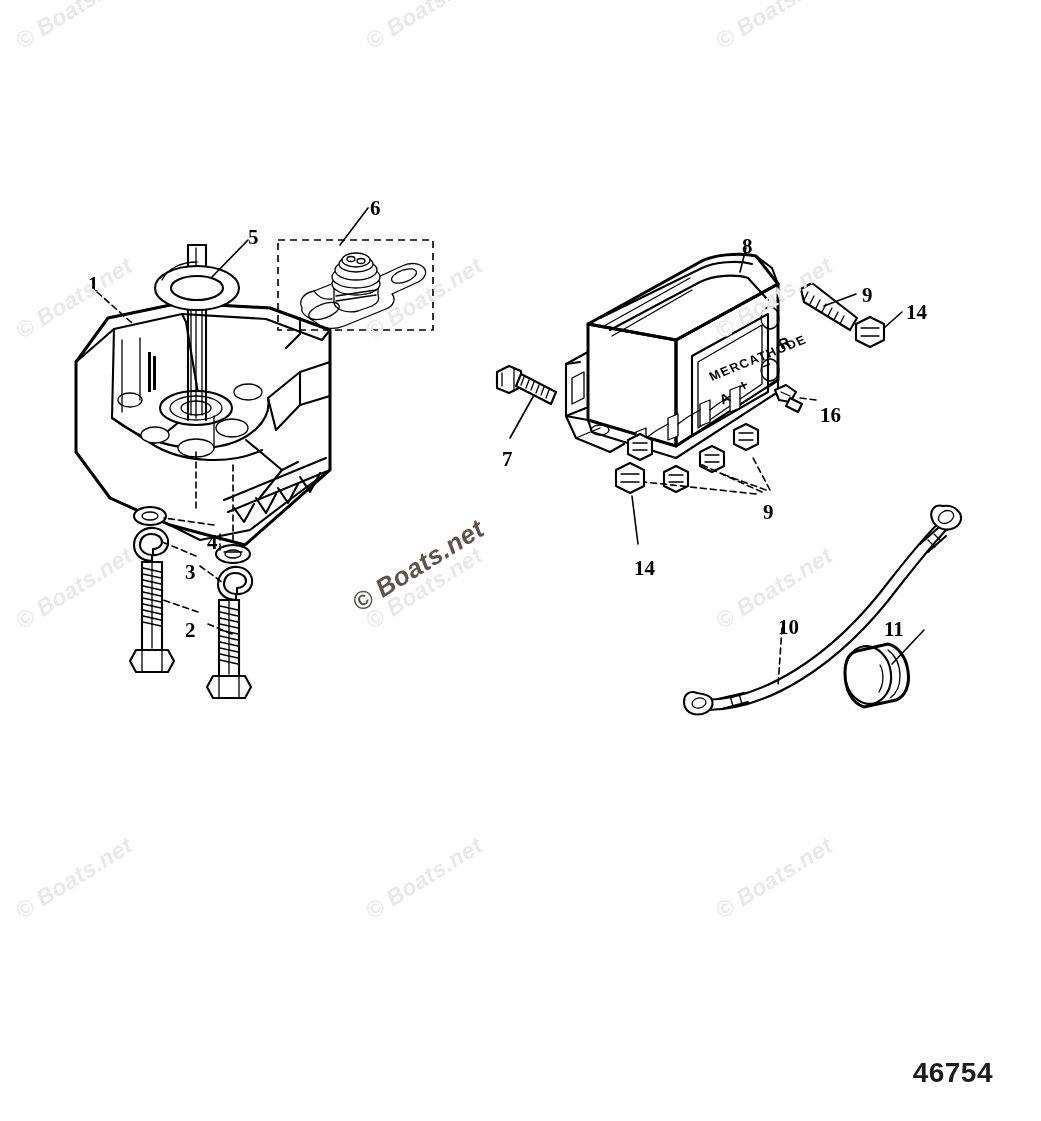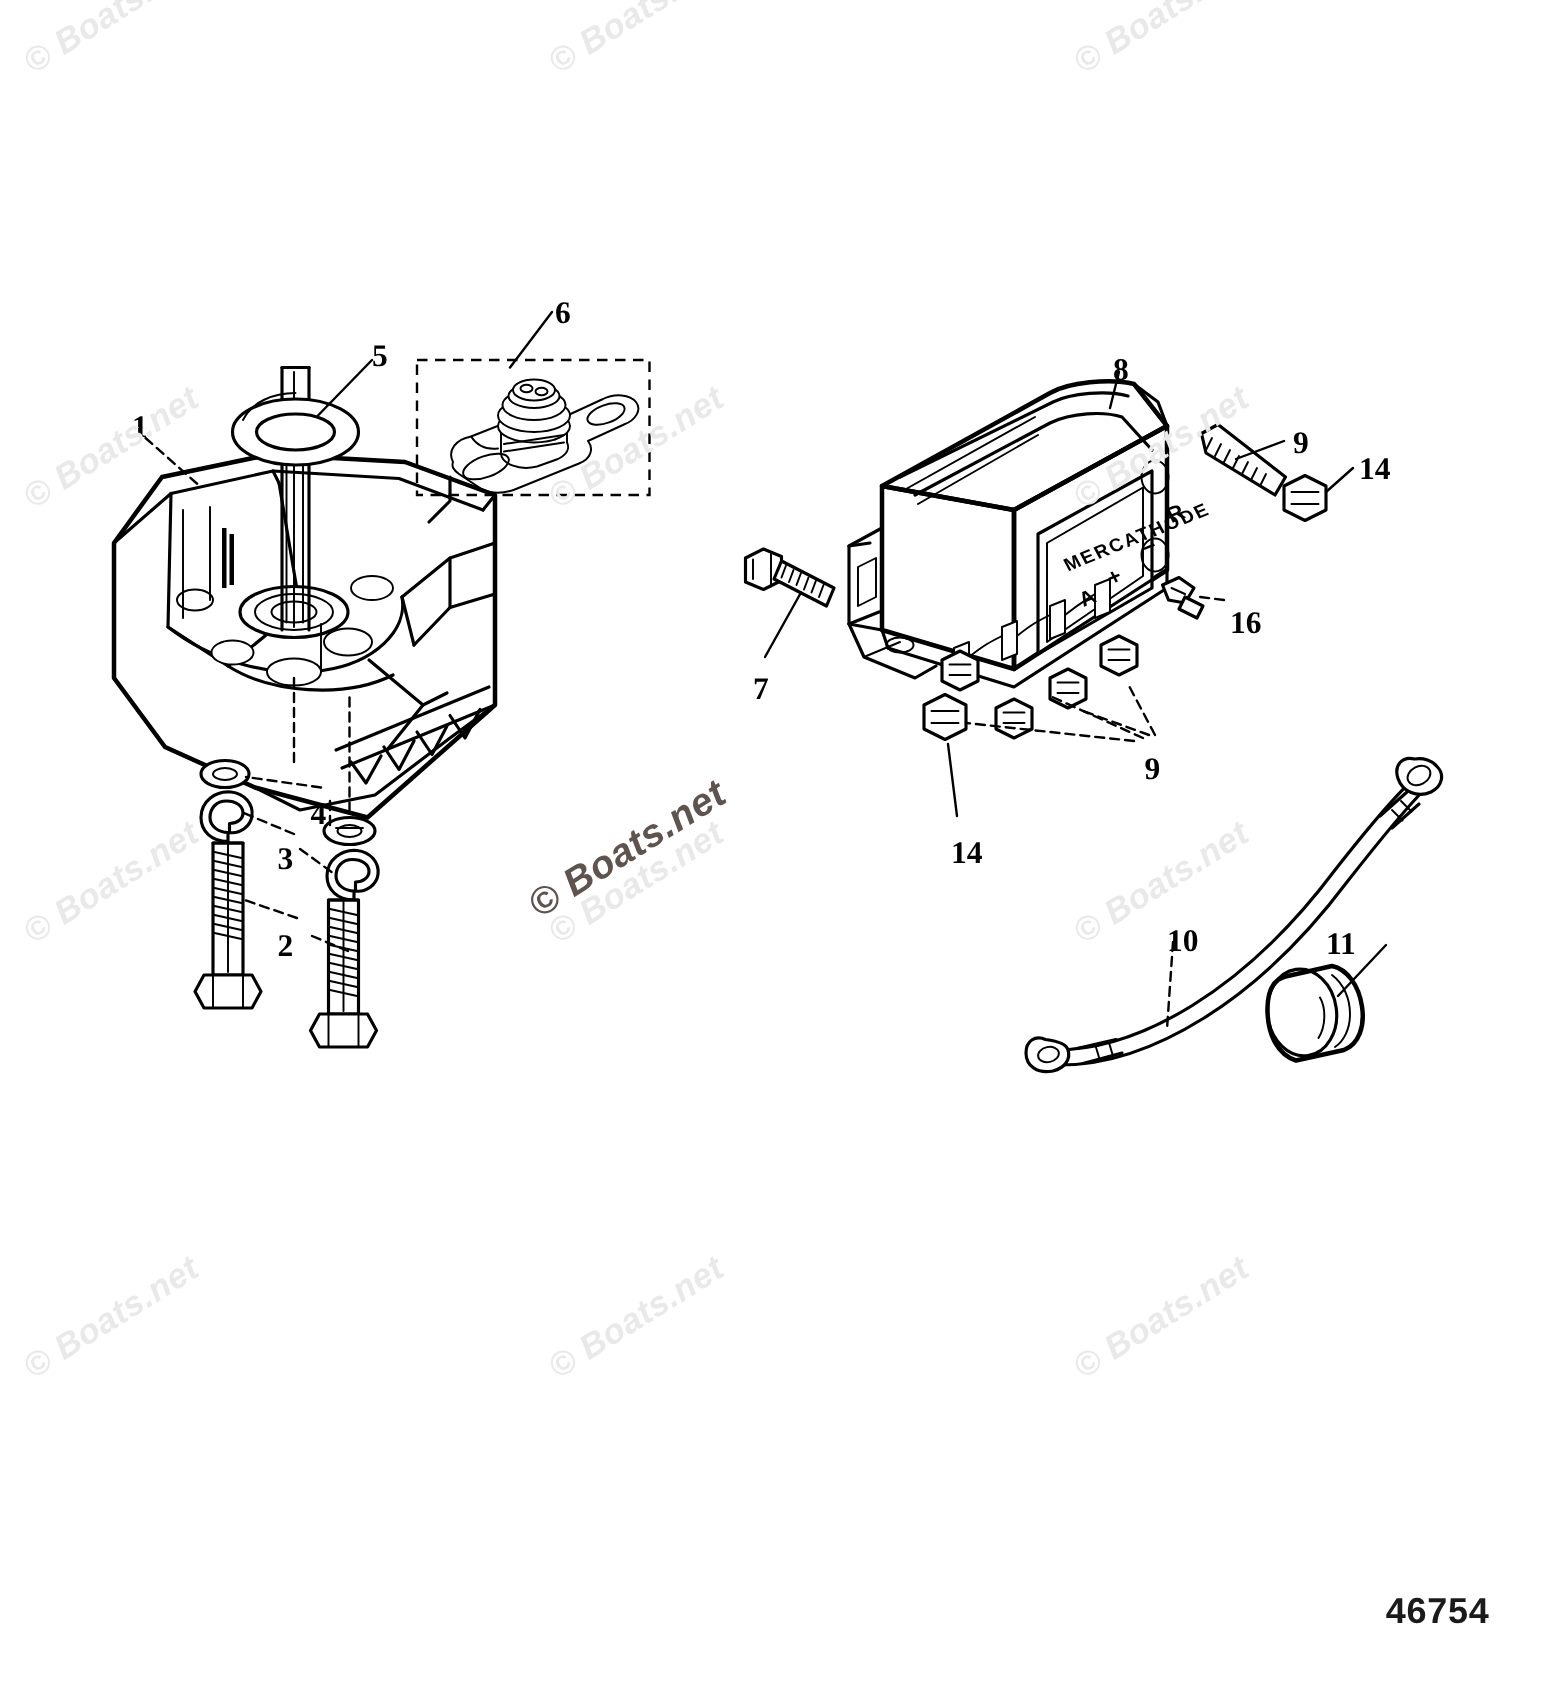--- a/index.html
+++ b/index.html
@@ -48,21 +48,21 @@
     font-size: 26px;
     color: #4a3c36;
     opacity: 0.88;
   }
   #partnum {
     position: absolute;
     right: 48px;
     bottom: 32px;
     font-family: "Liberation Sans", sans-serif;
     font-weight: bold;
-    font-size: 24px;
+    font-size: 28px;
     color: #1b1b1b;
     letter-spacing: 0.5px;
   }
   .callout {
     position: absolute;
     font-family: "Liberation Serif", serif;
     font-weight: bold;
     font-size: 21px;
     color: #000000;
     user-select: none;

